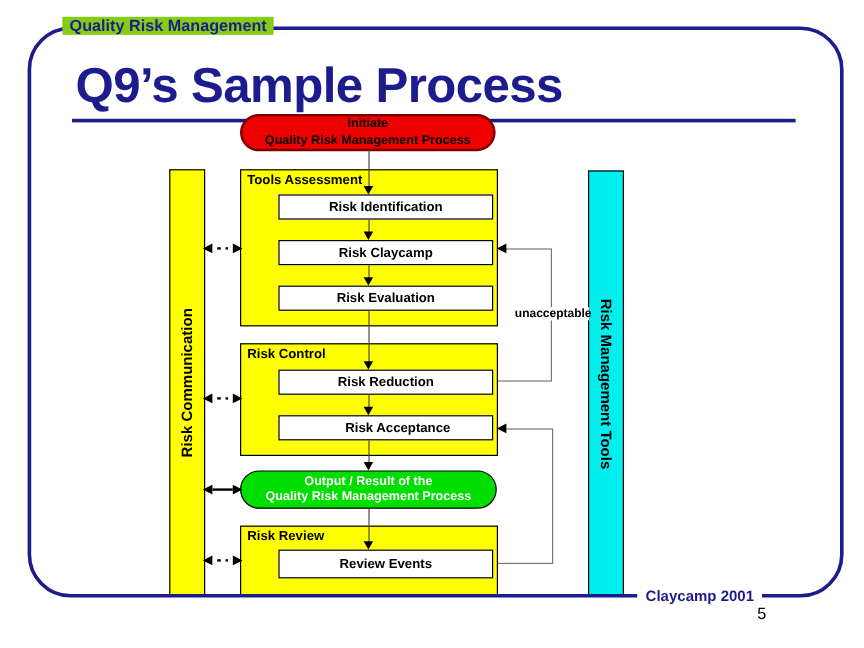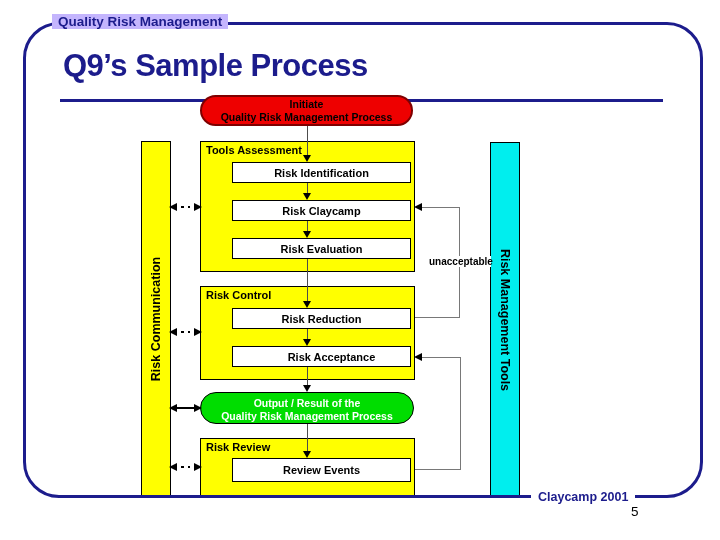--- a/index.html
+++ b/index.html
@@ -9,33 +9,33 @@
   }
   .abs { position:absolute; }
 
   
   .frame {
     left:23px; top:22px; width:680px; height:476px;
     border:3px solid #1c1c8c; border-radius:36px;
     box-sizing:border-box; pointer-events:none; z-index:5;
   }
   .legend {
-    left:52px; top:14px; z-index:6; background:#c4b5fd; padding:0 6px;
+    left:52px; top:14px; z-index:6; background:#84cc16; padding:0 6px;
     color:#1c1c8c; font-weight:bold; font-size:13.5px; white-space:nowrap;
   }
   .title {
-    left:63px; top:48px; color:#1c1c8c; font-weight:bold; font-size:31px;
+    left:63px; top:48px; color:#1c1c8c; font-weight:bold; font-size:41px;
     letter-spacing:-0.5px; white-space:nowrap; z-index:2;
   }
   .rule { left:60px; top:99px; width:603px; height:3px; background:#1c1c8c; z-index:1; }
 
   
   .stadium {
     border-radius:16px; box-sizing:border-box; z-index:3;
-    display:flex; flex-direction:column; align-items:center; justify-content:flex-end;
+    display:flex; flex-direction:column; align-items:center; justify-content:center;
     text-align:center; font-weight:bold; font-size:10.5px; line-height:1.25;
   }
   .stadium.red   { left:200px; top:95px;  width:213px; height:31px; background:#ee0000; border:2px solid #7f0000; color:#000; }
   .stadium.green { left:200px; top:392px; width:214px; height:32px; background:#00dd00; border:1.5px solid #000; color:#fff; }
 
   
   .vbar {
     width:30px; background:#ffff00; border:1.5px solid #000; box-sizing:border-box;
     display:flex; align-items:center; justify-content:center; z-index:2;
   }

